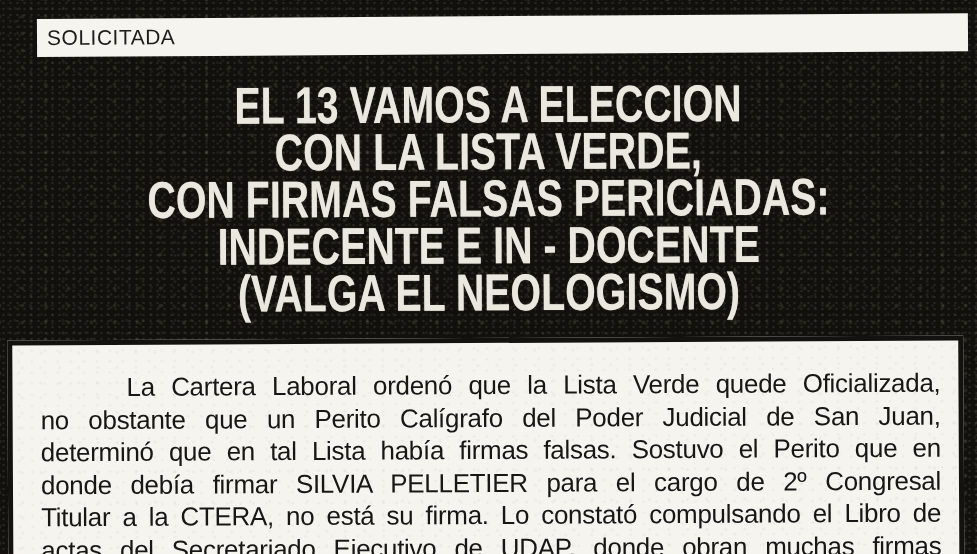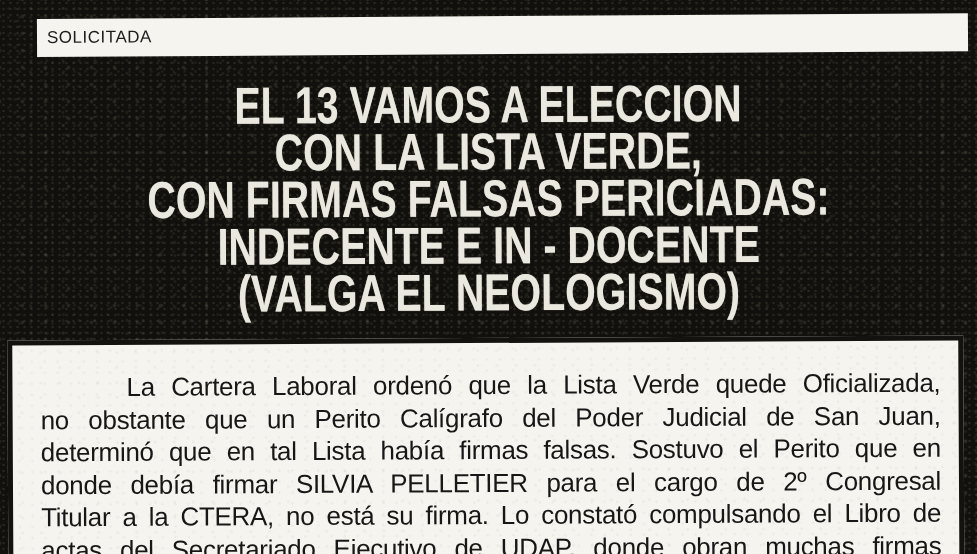--- a/index.html
+++ b/index.html
@@ -37,21 +37,21 @@
     width: 931px;
     height: 38px;
     background: #f6f4ee;
     display: flex;
     align-items: center;
     transform: rotate(-0.35deg);
     transform-origin: left center;
   }
   .strip .label {
     margin-left: 10px;
-    font-size: 17px;
+    font-size: 21px;
     letter-spacing: 0.5px;
     color: #1d1d1d;
   }
 
   
   .headline {
     position: absolute;
     left: 0;
     top: 81px;
     width: 100%;

